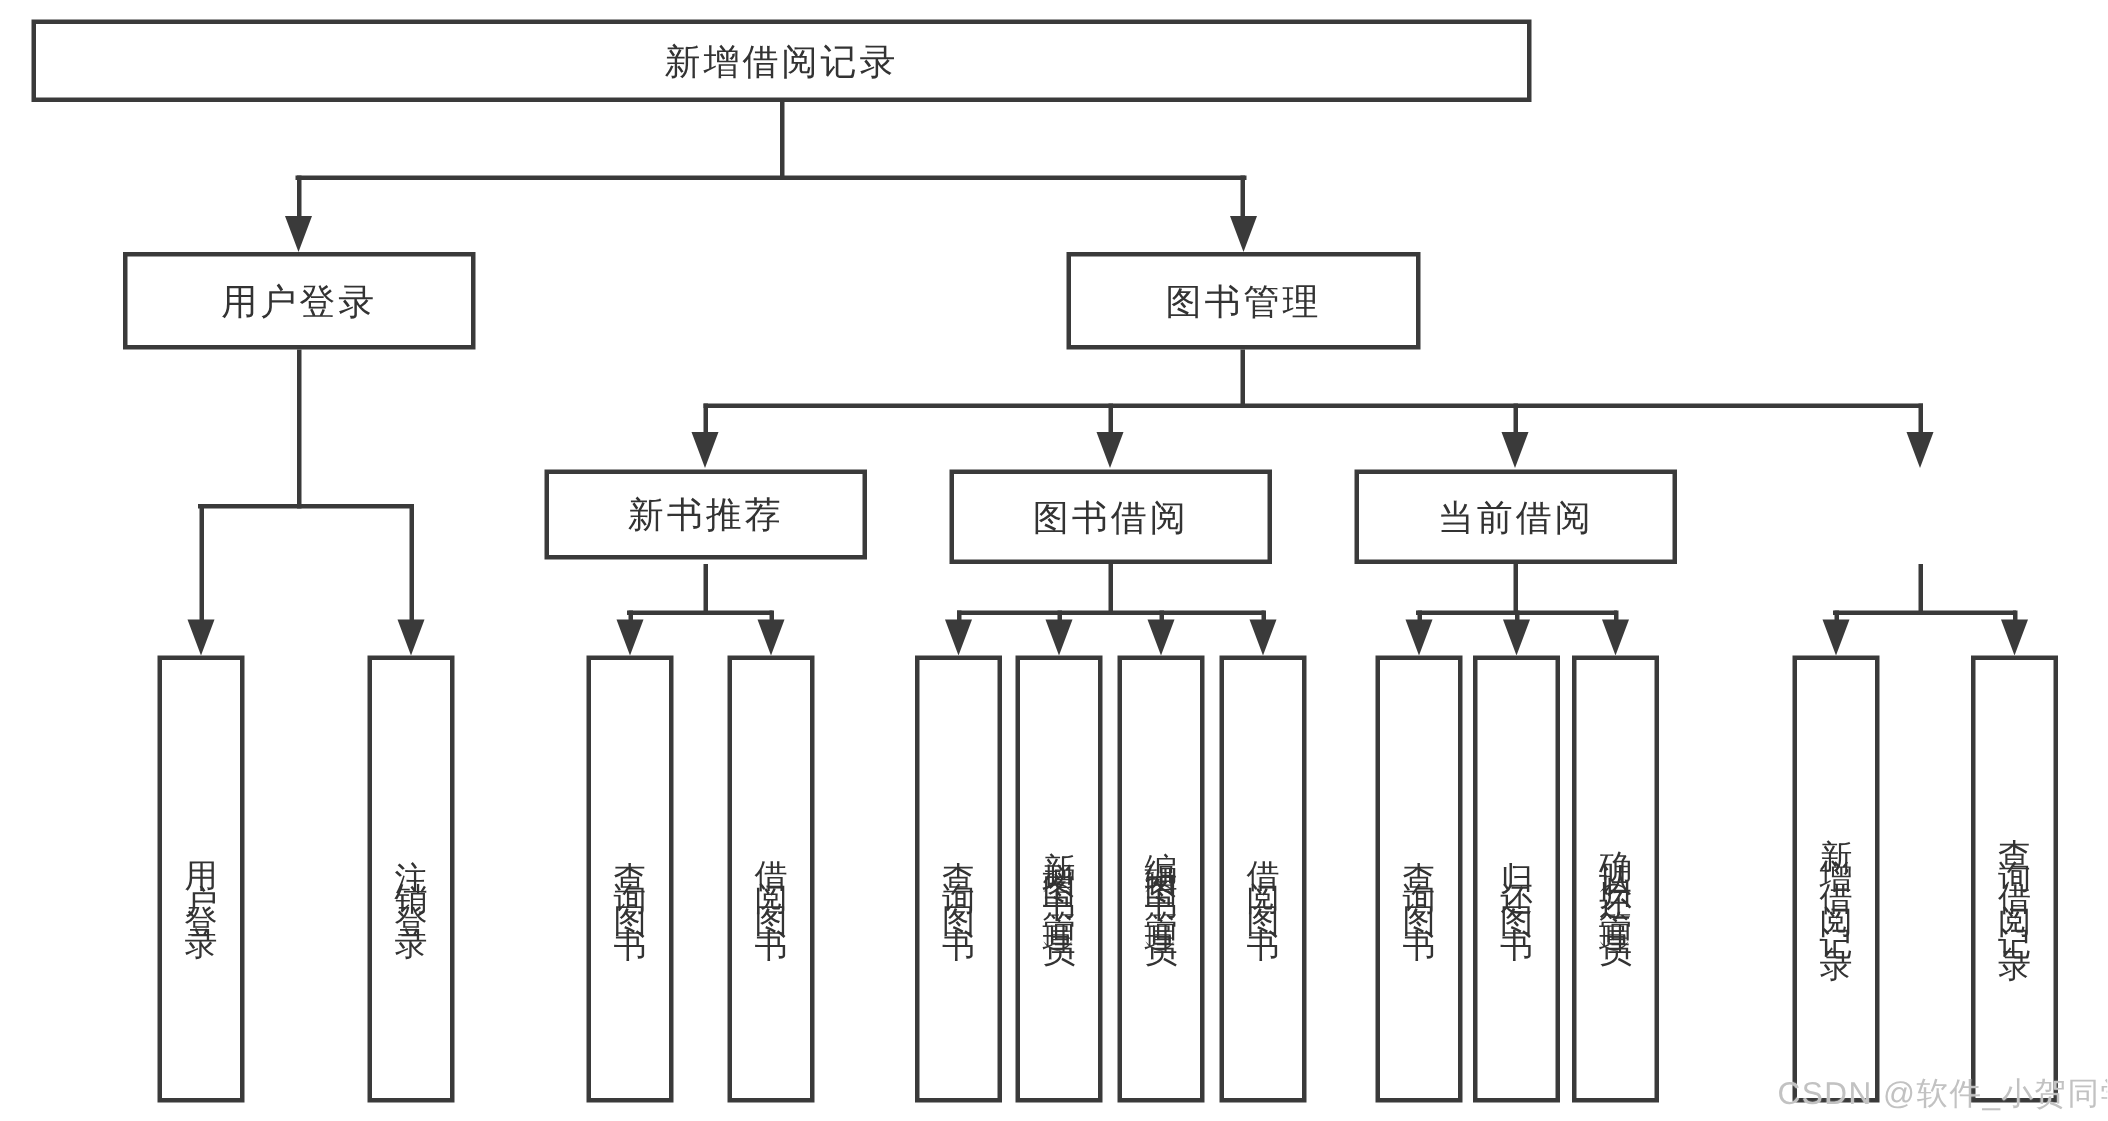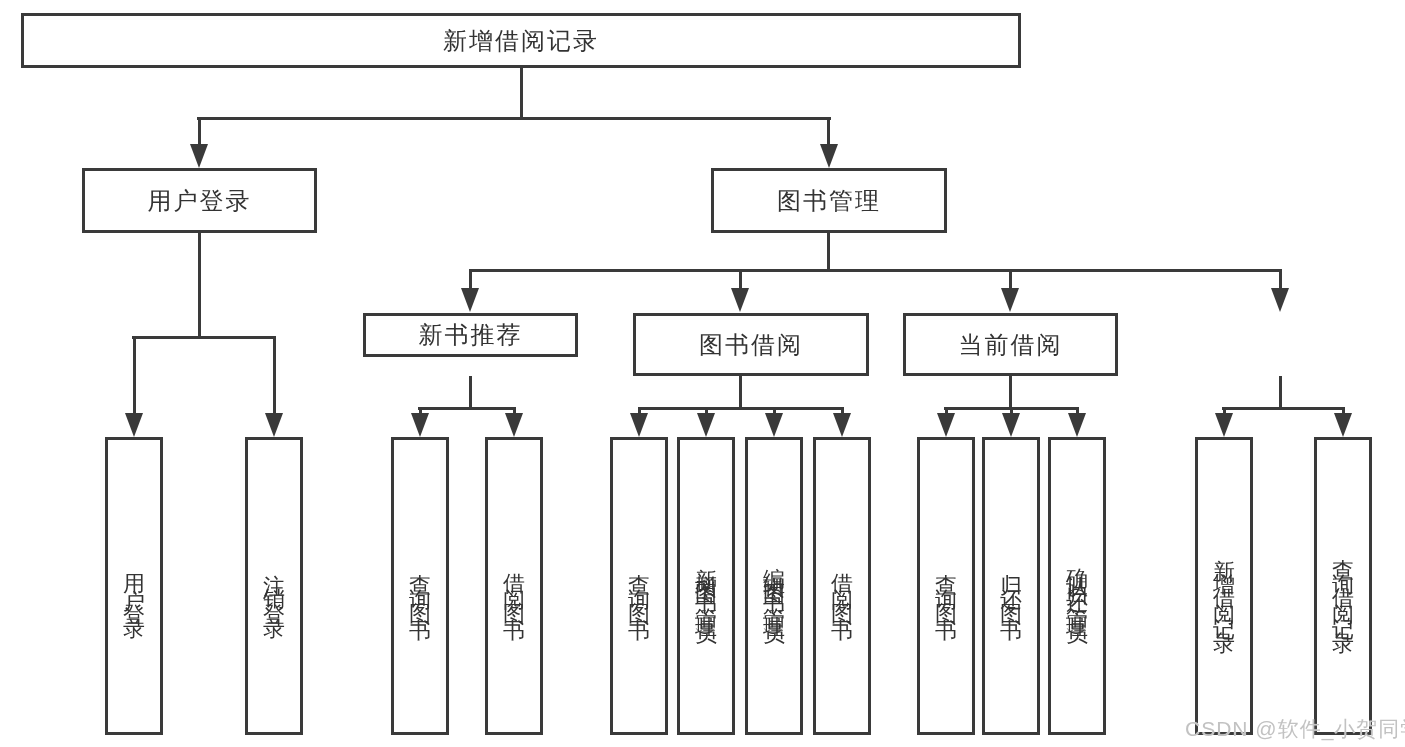--- a/index.html
+++ b/index.html
@@ -68,24 +68,24 @@
   <div class="hline" style="left:469px; top:269px; width:813px;"></div>
   <div class="vline" style="left:469px; top:269px; height:22px;"></div>
   <div class="arrow" style="left:461px; top:288px;"></div>
   <div class="vline" style="left:739px; top:269px; height:22px;"></div>
   <div class="arrow" style="left:731px; top:288px;"></div>
   <div class="vline" style="left:1009px; top:269px; height:22px;"></div>
   <div class="arrow" style="left:1001px; top:288px;"></div>
   <div class="vline" style="left:1279px; top:269px; height:22px;"></div>
   <div class="arrow" style="left:1271px; top:288px;"></div>
 
-  <div class="box" style="left:363px; top:313px; width:215px; height:44px;text-align:center;">
+  <div class="box" style="left:363px; top:313px; width:215px; height:60px;text-align:center;">
     <span>新书推荐</span>
   </div>
-  <div class="box" style="left:633px; top:313px; width:236px; height:63px;">
+  <div class="box" style="left:633px; top:313px; width:215px; height:63px;">
     <span>图书借阅</span>
   </div>
   <div class="box" style="left:903px; top:313px; width:215px; height:63px;">
     <span>当前借阅</span>
   </div>
 
   <div class="vline" style="left:469px; top:376px; height:34px;"></div>
   <div class="hline" style="left:418px; top:407px; width:97px;"></div>
   <div class="vline" style="left:419px; top:407px; height:9px;"></div>
   <div class="arrow" style="left:411px; top:413px;"></div>

